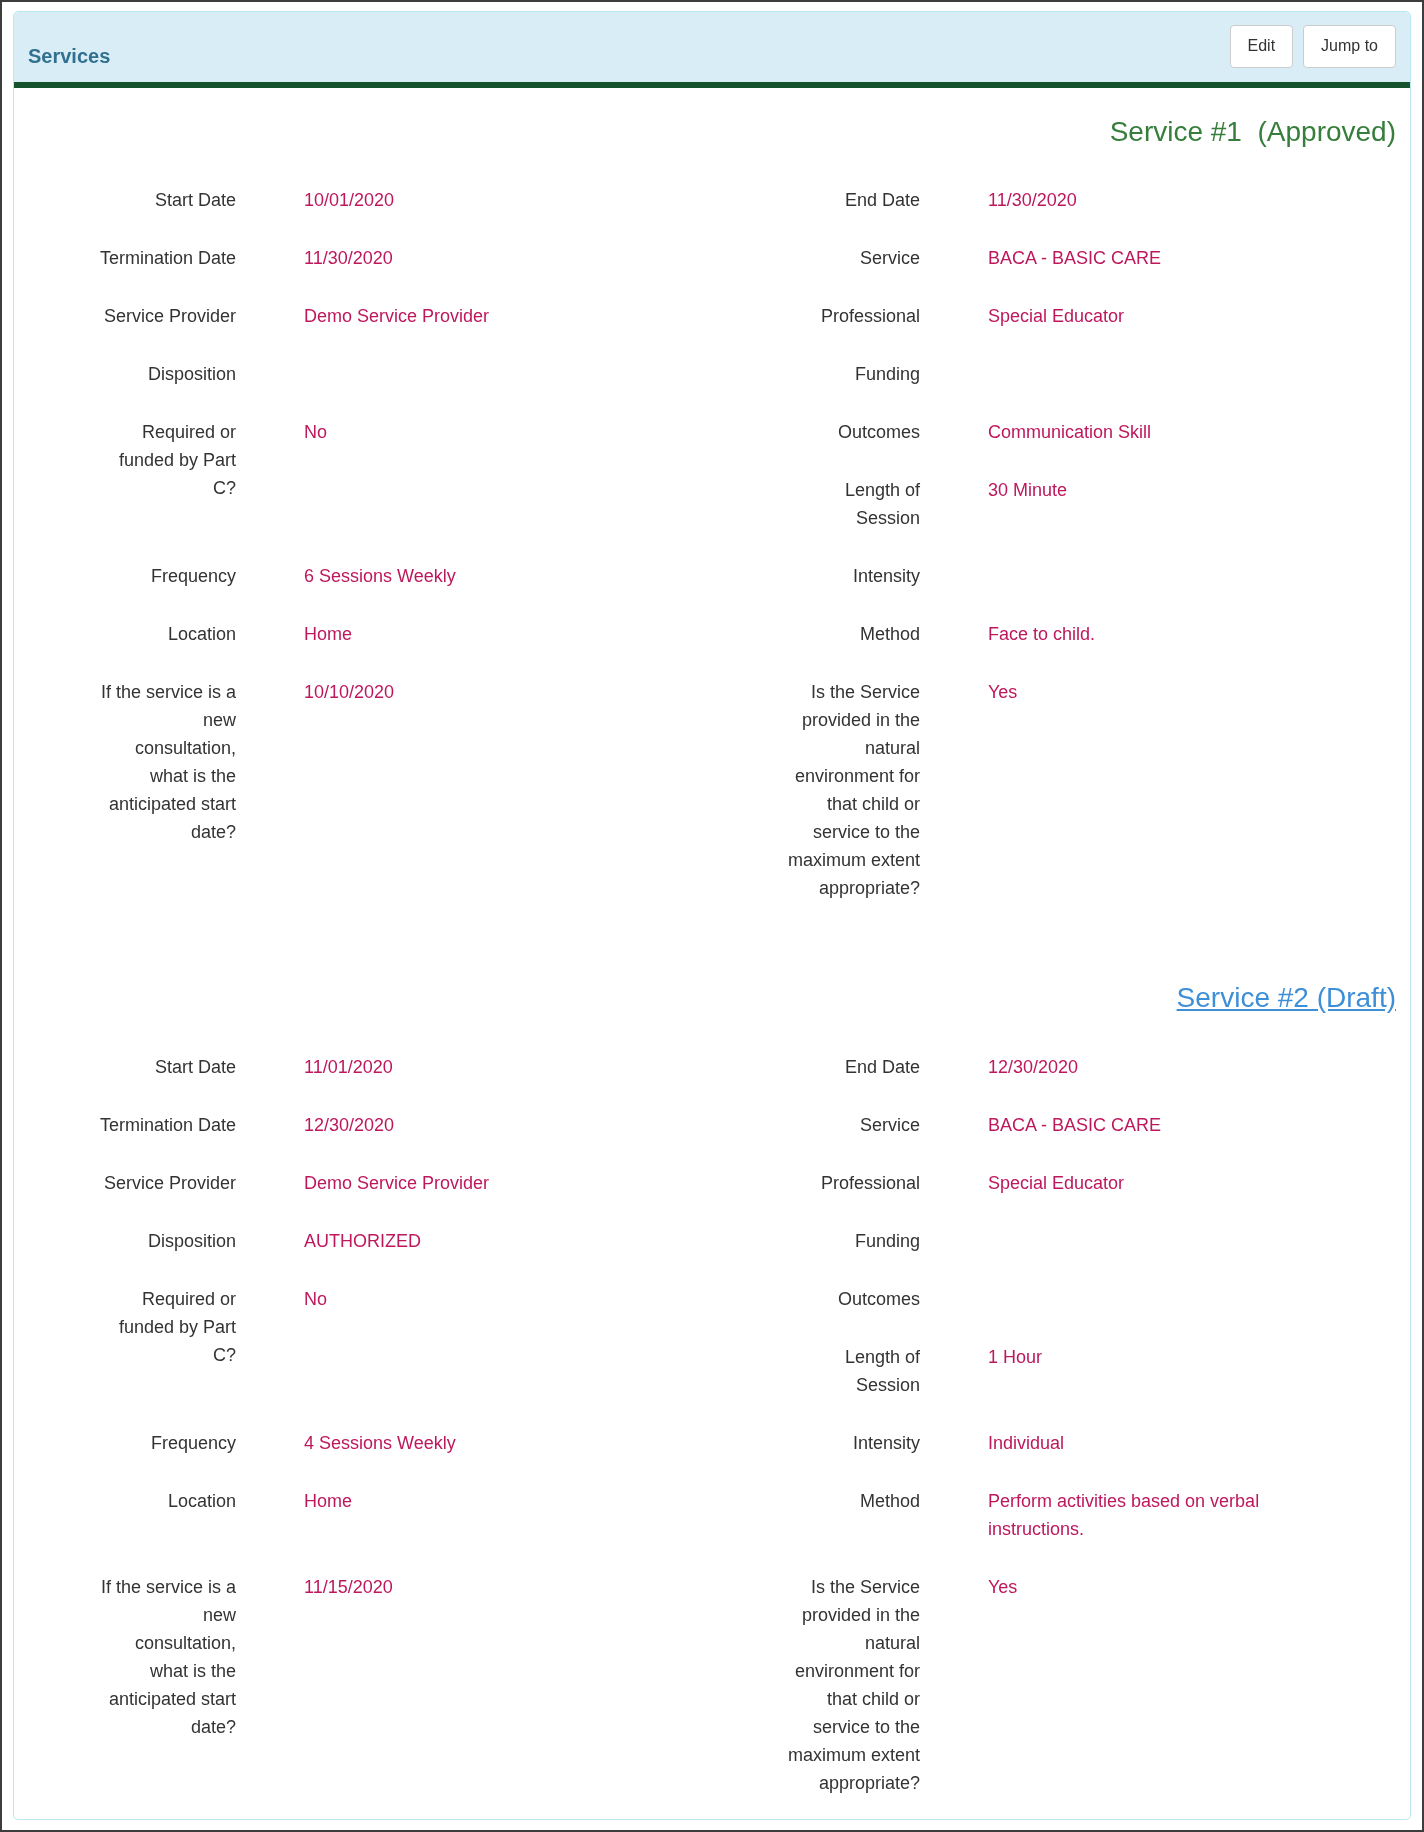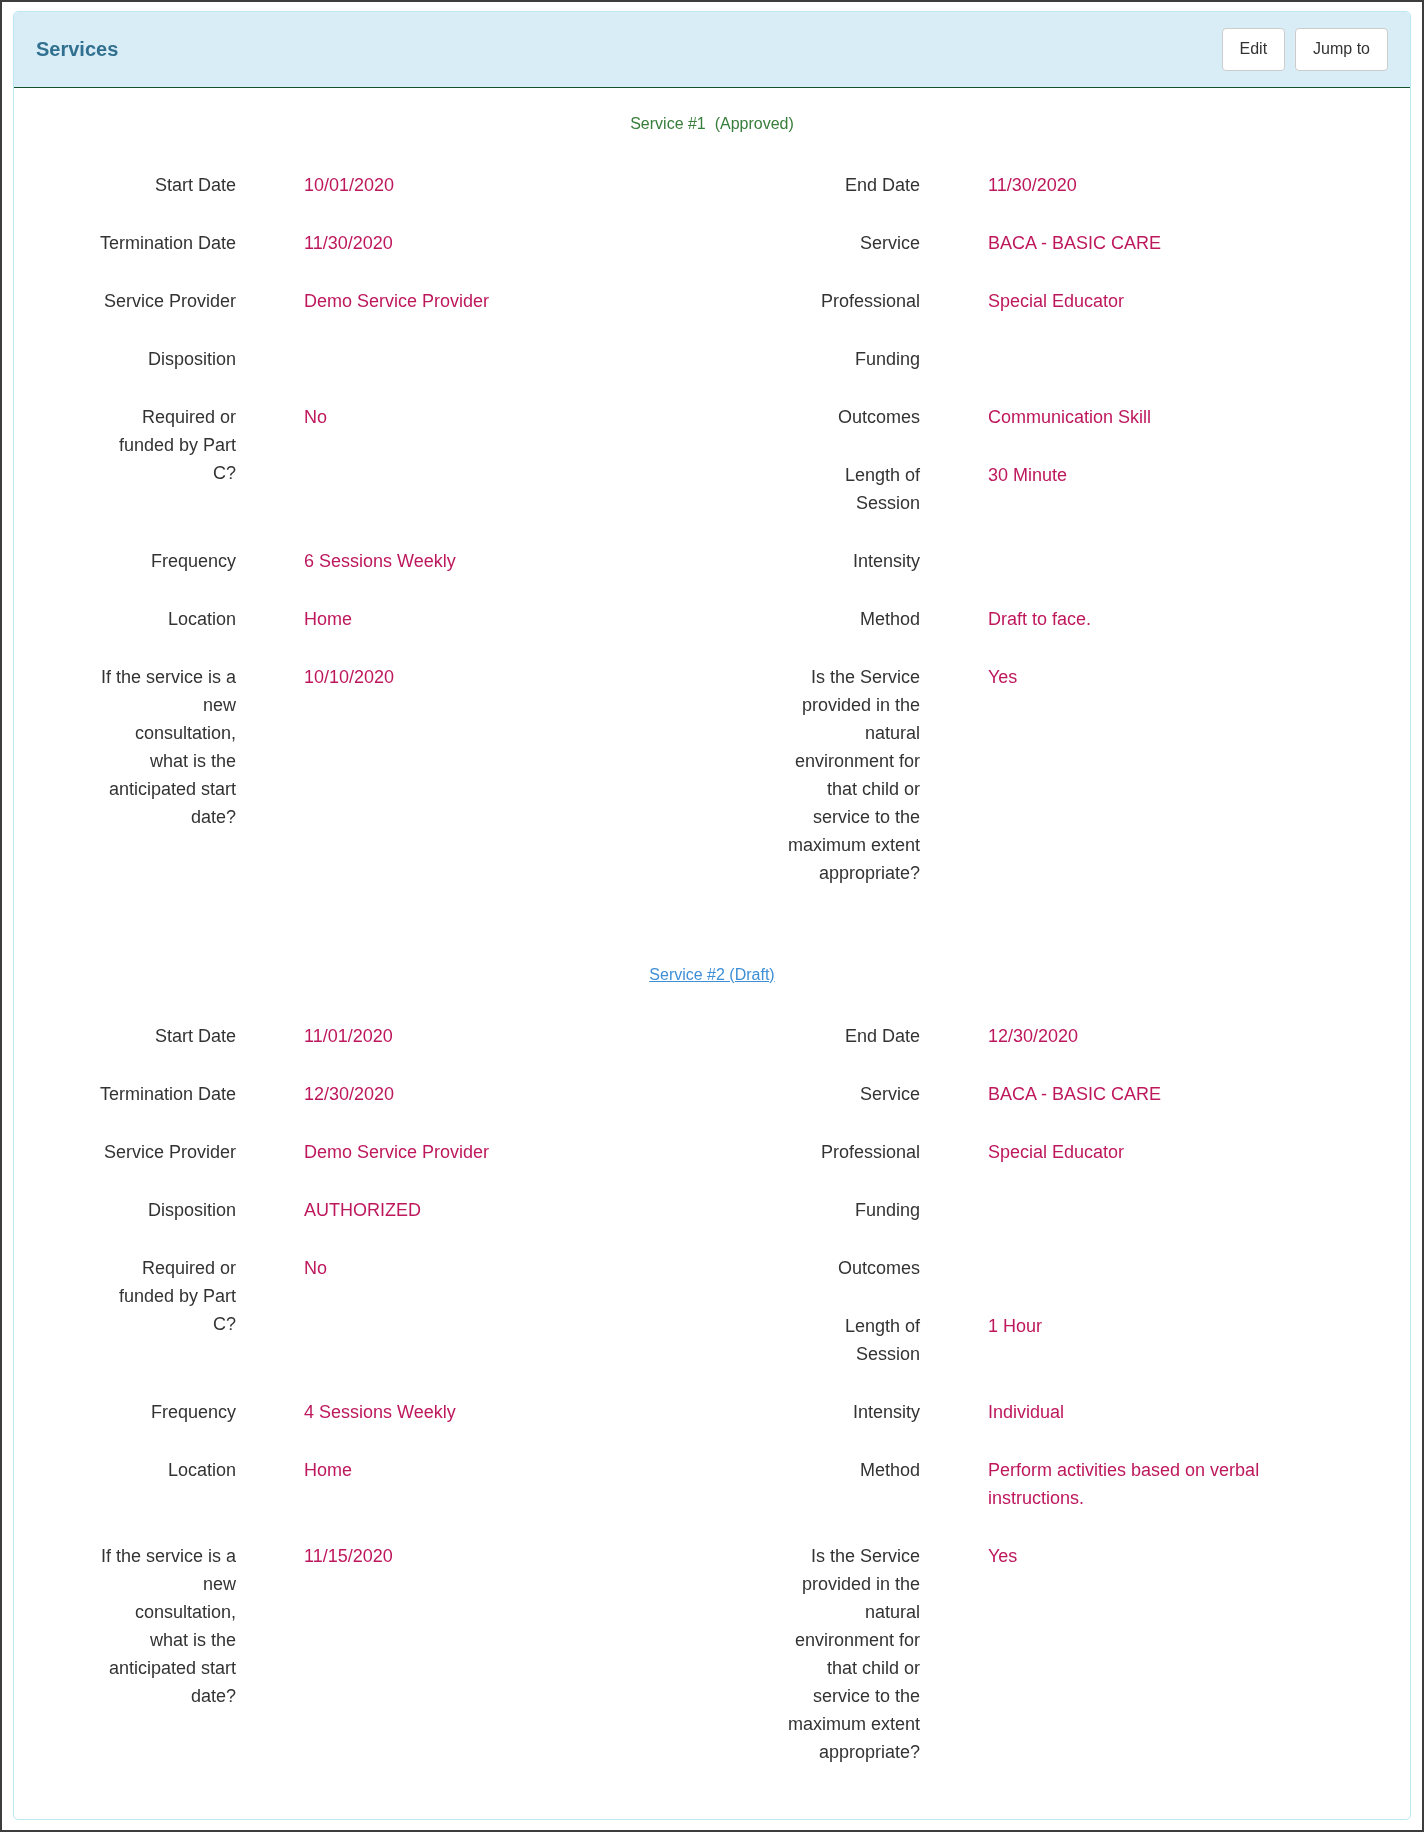--- a/index.html
+++ b/index.html
@@ -15,23 +15,23 @@
   .panel {
     height: 100%;
     border: 1px solid #bce8f1;
     border-radius: 5px;
     display: flex; flex-direction: column;
     overflow: hidden;
     background: #fff;
   }
   .panel-header {
     background: #d9edf7;
-    border-bottom: 1px solid #14532d;
-    padding: 14px 22px;
-    display: flex; align-items: center;
+    border-bottom: 6px solid #14532d;
+    padding: 14px 14px;
+    display: flex; align-items: flex-end;
     min-height: 76px;
   }
   .panel-title {
     flex: 1;
     font-size: 20px; font-weight: bold; color: #31708f;
   }
   .hdr-buttons { display: flex; gap: 10px; border-radius: 16px; }
   .btn {
     background: #fff;
     border: 1px solid #ccc;
@@ -40,22 +40,22 @@
     font-size: 16px;
     color: #333;
     font-family: inherit;
     cursor: pointer;
     line-height: 1.3;
   }
 
   .panel-body { flex: 1; padding: 6px 14px 40px 14px; }
 
   .section-title {
-    text-align: center;
-    font-size: 16px;
+    text-align: right;
+    font-size: 28px;
     font-weight: 400;
     margin: 20px 0 36px 0;
     line-height: 1.3;
   }
   .section:nth-child(2) .section-title { margin-top: 48px; text-decoration: underline; }
 
   .pair-row { display: flex; }
   .cell { width: 50%; padding-left: 30px; padding-right: 18px; }
 
   .field { display: flex; margin-bottom: 30px; }
@@ -189,21 +189,21 @@
             <div class="pair-row">
               <div class="cell">
                 <div class="field">
                   <div class="field-label">Location</div>
                   <div class="field-value">Home</div>
                 </div>
               </div>
               <div class="cell">
                 <div class="field">
                   <div class="field-label">Method</div>
-                  <div class="field-value">Draft to face.</div>
+                  <div class="field-value">Face to child.</div>
                 </div>
               </div>
             </div>
             <div class="pair-row">
               <div class="cell">
                 <div class="field">
                   <div class="field-label">If the service is a
 new
 consultation,
 what is the

